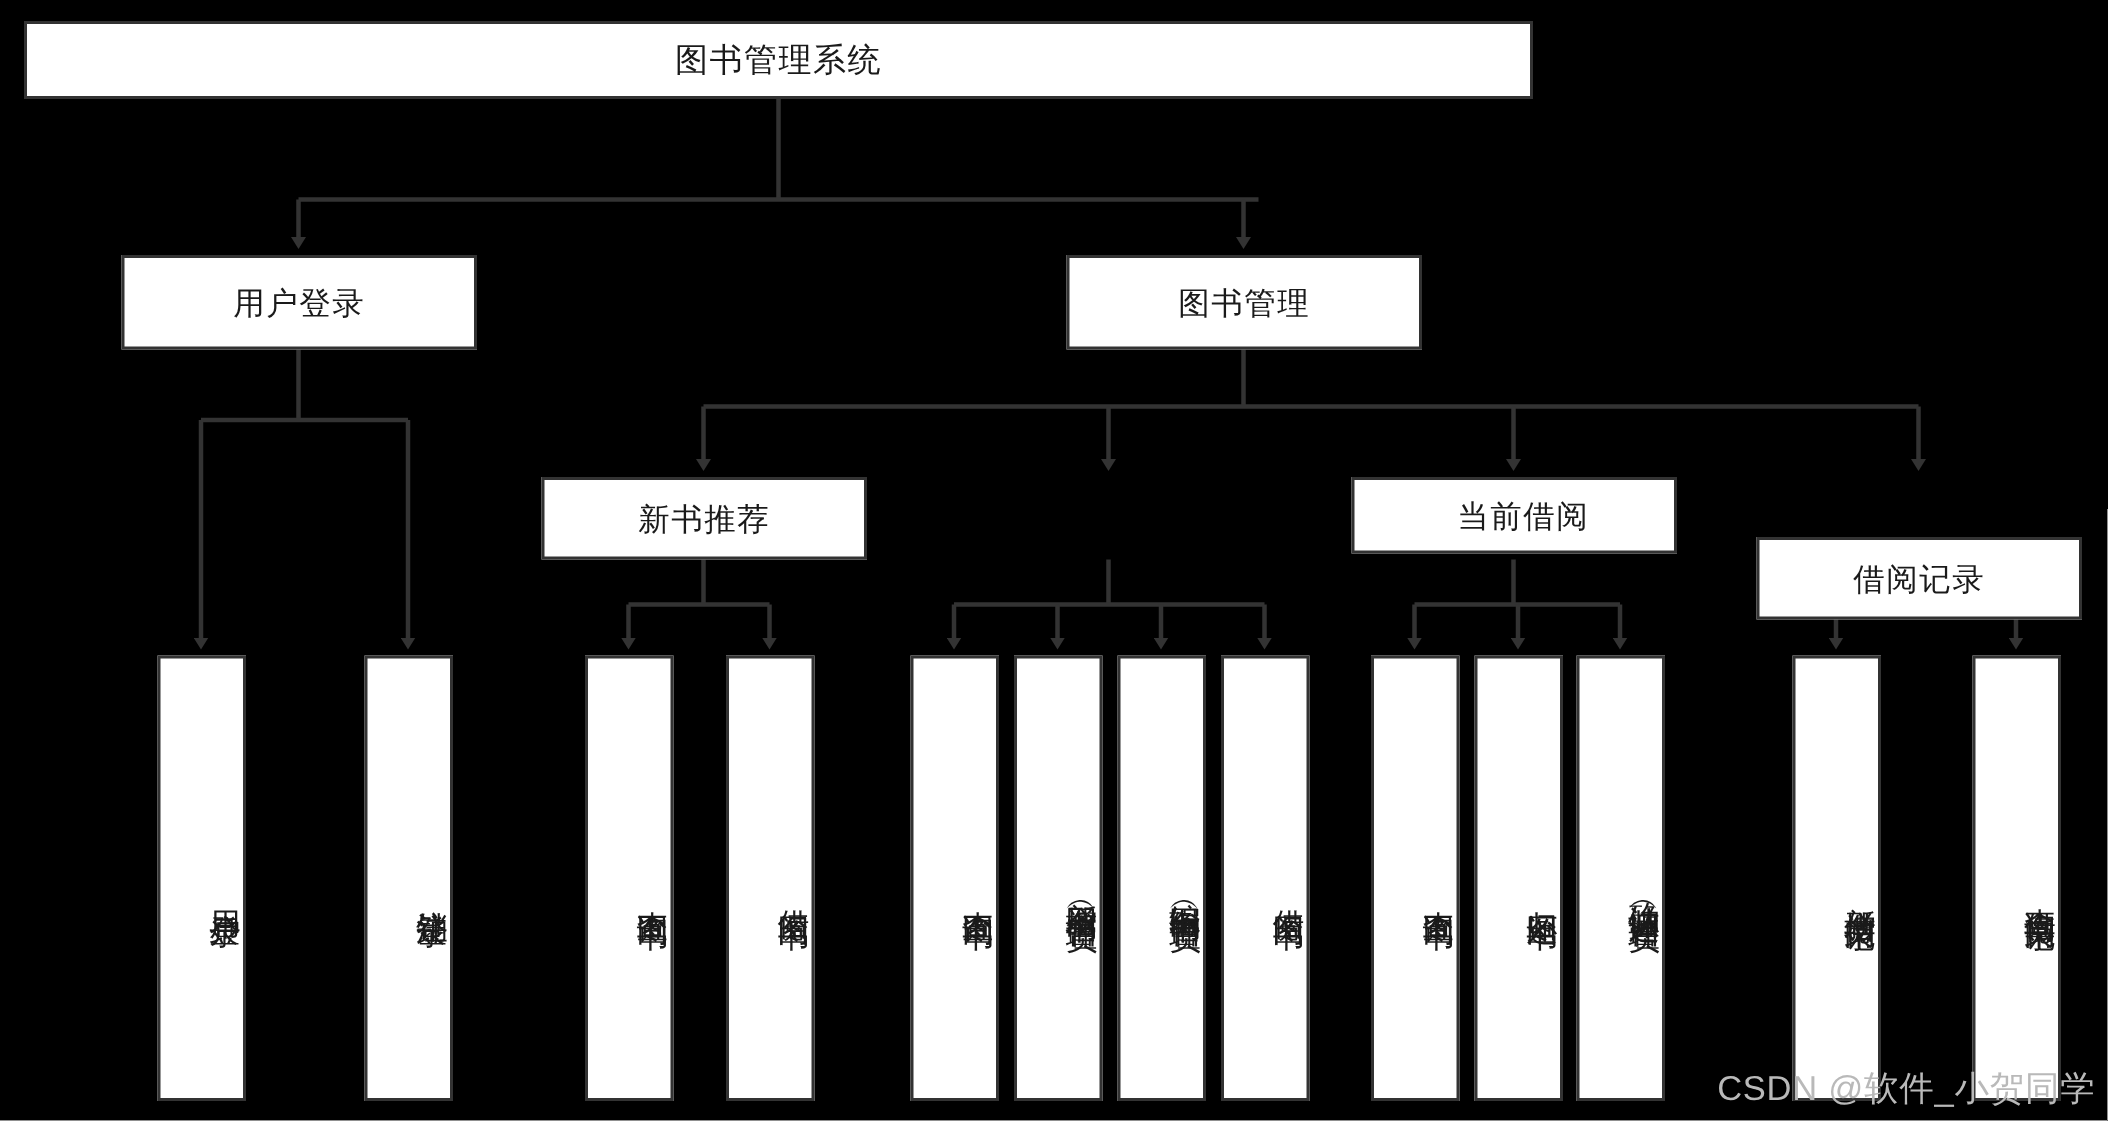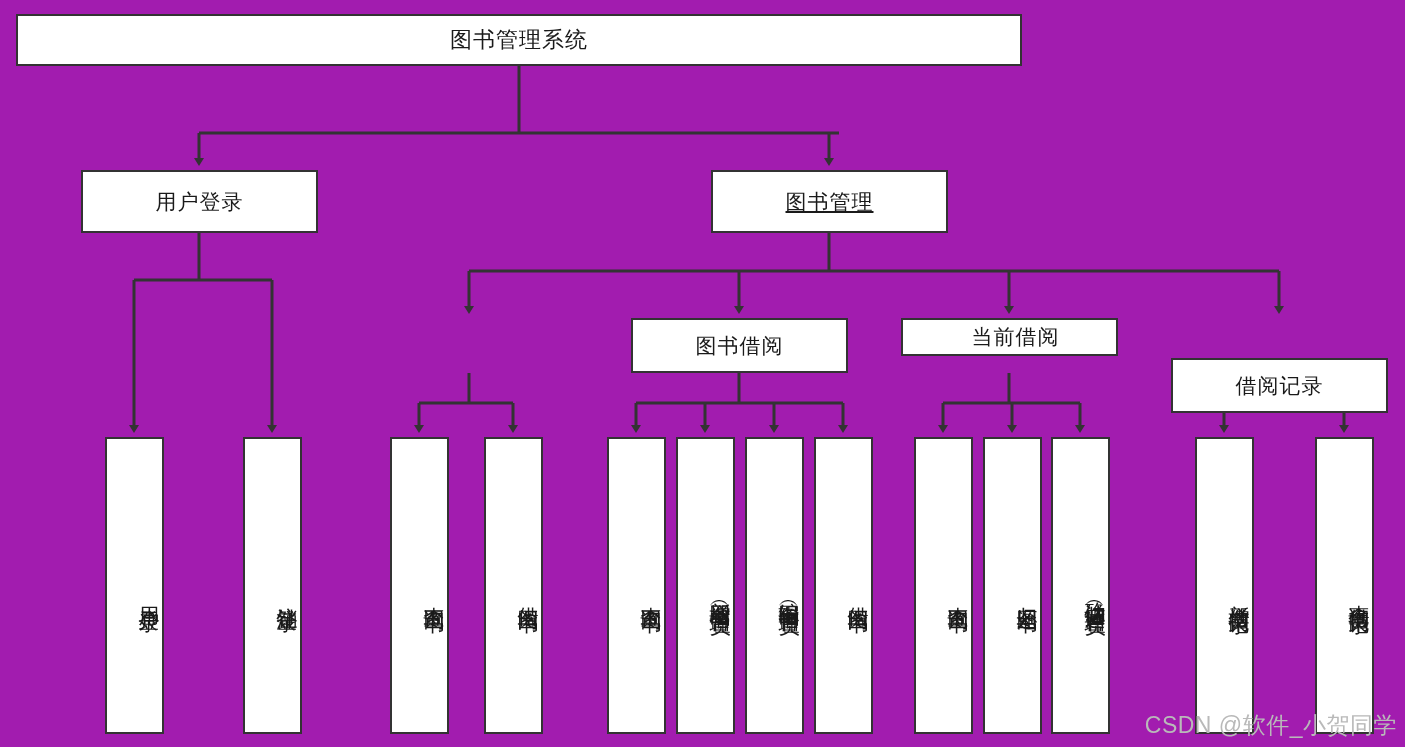--- a/index.html
+++ b/index.html
@@ -7,21 +7,21 @@
     padding: 0;
     background: #ffffff;
   }
   body {
     font-family: "Liberation Sans", "DejaVu Sans", sans-serif;
   }
   #diagram-root {
     position: relative;
     width: 1405px;
     height: 747px;
-    background: #a21caf;
+    background: #000000;
     overflow: hidden;
   }
   #edge-layer {
     position: absolute;
     left: 0;
     top: 0;
     width: 1405px;
     height: 747px;
     pointer-events: none;
   }
@@ -118,24 +118,24 @@
       <path d="M1279,373 L1279,403"></path>
       <path d="M1224,403 L1344,403"></path>
       <path d="M1224,403 L1224,429" marker-end="url(#arrow)"></path>
       <path d="M1344,403 L1344,429" marker-end="url(#arrow)"></path>
     </g>
   </svg>
 
   <div class="node horizontal root" id="n-root" style="left: 16px; top: 14px; width: 1006px; height: 52px; border-color: rgb(51, 51, 51); background: rgb(255, 255, 255); color: rgb(26, 26, 26);">图书管理系统</div>
 
   <div class="node horizontal" id="n-l2-0" style="left: 81px; top: 170px; width: 237px; height: 63px; border-color: rgb(51, 51, 51); background: rgb(255, 255, 255); color: rgb(26, 26, 26);">用户登录</div>
-  <div class="node horizontal" id="n-l2-1" style="left: 711px; top: 170px; width: 237px; height: 63px; border-color: rgb(51, 51, 51); background: rgb(255, 255, 255); color: rgb(26, 26, 26); text-decoration: underline;">图书管理</div>
+  <div class="node horizontal" id="n-l2-1" style="left: 711px; top: 170px; width: 237px; height: 63px; border-color: rgb(51, 51, 51); background: rgb(255, 255, 255); color: rgb(26, 26, 26);">图书管理</div>
 
-  <div class="node horizontal" id="n-l3-1" style="left: 631px; top: 318px; width: 217px; height: 55px; border-color: rgb(51, 51, 51); background: rgb(255, 255, 255); color: rgb(26, 26, 26);">图书借阅</div>
-  <div class="node horizontal" id="n-l3-2" style="left: 901px; top: 318px; width: 217px; height: 38px; border-color: rgb(51, 51, 51); background: rgb(255, 255, 255); color: rgb(26, 26, 26); padding-left: 12px;">当前借阅</div>
+  <div class="node horizontal" id="n-l3-0" style="left: 361px; top: 318px; width: 217px; height: 55px; border-color: rgb(51, 51, 51); background: rgb(255, 255, 255); color: rgb(26, 26, 26);">新书推荐</div>
+  <div class="node horizontal" id="n-l3-2" style="left: 901px; top: 318px; width: 217px; height: 51px; border-color: rgb(51, 51, 51); background: rgb(255, 255, 255); color: rgb(26, 26, 26); padding-left: 12px;">当前借阅</div>
   <div class="node horizontal" id="n-l3-3" style="left: 1171px; top: 318px; width: 217px; height: 55px; border-color: rgb(51, 51, 51); background: rgb(255, 255, 255); color: rgb(26, 26, 26); margin-top: 40px;">借阅记录</div>
 
   <div class="node vertical" id="n-leaf-0" style="left: 105px; top: 437px; width: 59px; height: 297px; border-color: rgb(51, 51, 51); background: rgb(255, 255, 255); color: rgb(26, 26, 26);">
       <span class="vlabel">用户登录</span>
     </div>
   <div class="node vertical" id="n-leaf-1" style="left: 243px; top: 437px; width: 59px; height: 297px; border-color: rgb(51, 51, 51); background: rgb(255, 255, 255); color: rgb(26, 26, 26);">
       <span class="vlabel">注销登录</span>
     </div>
   <div class="node vertical" id="n-leaf-2" style="left: 390px; top: 437px; width: 59px; height: 297px; border-color: rgb(51, 51, 51); background: rgb(255, 255, 255); color: rgb(26, 26, 26);">
       <span class="vlabel">查询图书</span>

